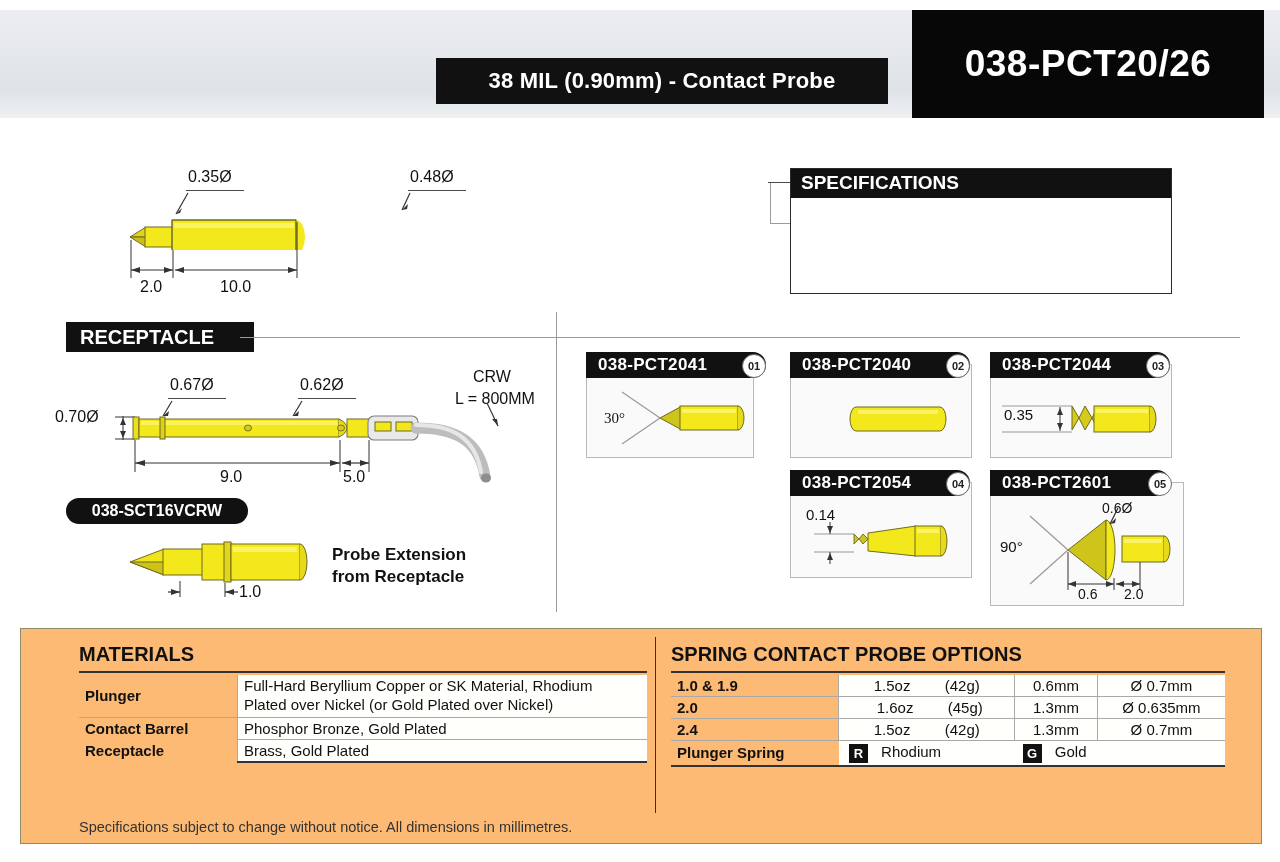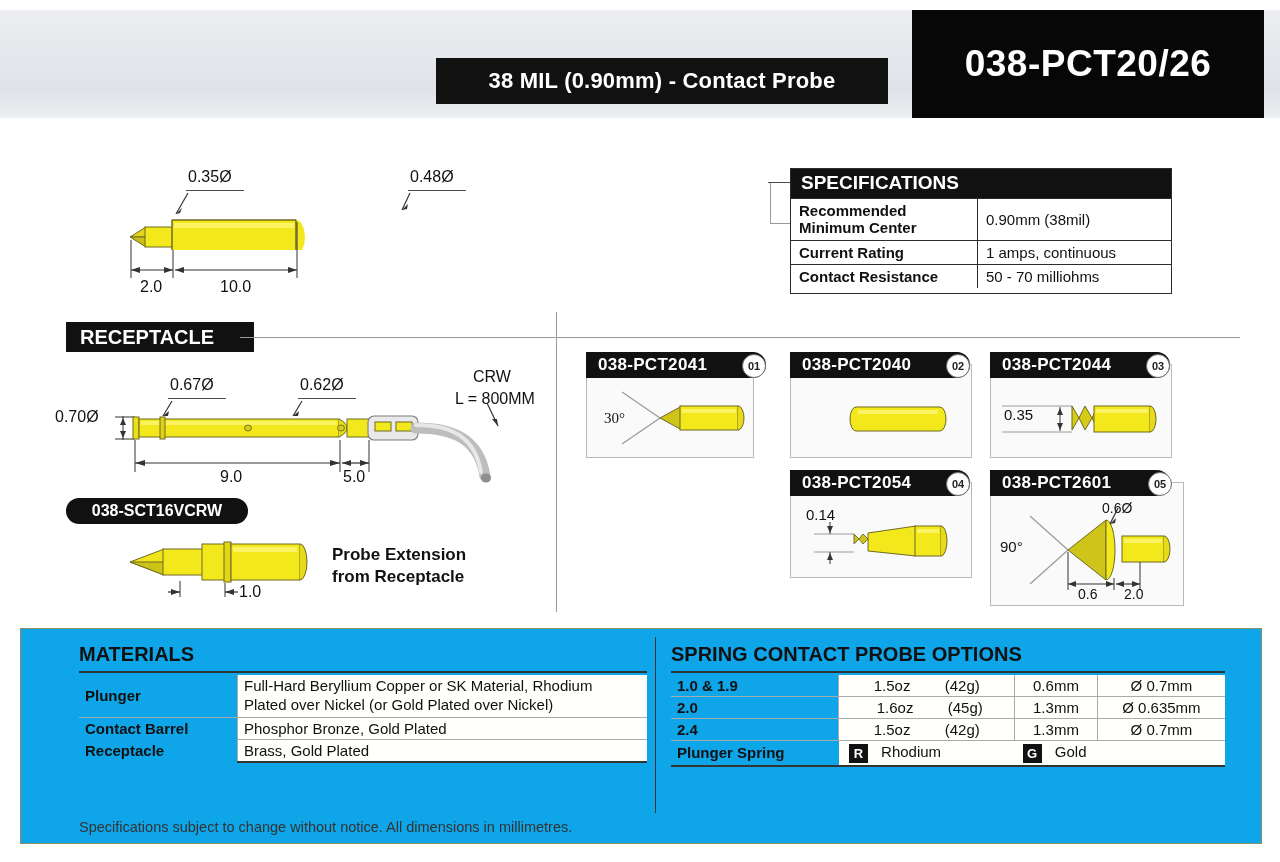--- a/index.html
+++ b/index.html
@@ -48,21 +48,21 @@
   .tipcard .cap{position:absolute;left:0;top:0;height:26px;background:#111;
       border-radius:0 13px 13px 0;display:flex;align-items:center;padding:0 16px 0 12px;}
   .tipcard .cap span{color:#fff;font-weight:bold;font-size:17px;letter-spacing:.3px;}
   .tipcard .num{position:absolute;width:22px;height:22px;border-radius:50%;
       border:1.4px solid #6b6b6b;background:#fff;display:flex;align-items:center;
       justify-content:center;font-size:11px;font-weight:bold;color:#222;top:2px;}
   .tipcard .body{position:absolute;left:0;border:1px solid #b9b9b9;background:#fafafa;
       box-sizing:border-box;}
 
   
-  #bottom{left:20px;top:628px;width:1242px;height:216px;background:#0ea5e9;
+  #bottom{left:20px;top:628px;width:1242px;height:216px;background:#fdba74;
       border:1px solid #8d8d6a;box-sizing:border-box;}
   #bottom .secttitle{font-weight:bold;font-size:20px;}
   table.dt{border-collapse:collapse;}
   table.dt td{font-size:15px;padding:2px 6px;vertical-align:middle;}
   table.dt td.b{font-weight:bold;}
   .wcell{background:#fffffb;}
   #note{font-size:14.5px;color:#333;}
   .kbox{display:inline-flex;width:19px;height:19px;background:#111;color:#fff;
       font-weight:bold;font-size:13px;align-items:center;justify-content:center;
       vertical-align:middle;}
@@ -122,39 +122,20 @@
 
   <div class="abs dim" style="left:40px;top:118px;">2.0</div>
   <div class="abs dim" style="left:120px;top:118px;">10.0</div>
 </div>
 
 <div class="abs hl" style="left:768px;top:182px;width:24px;"></div>
 <div class="abs" style="left:770px;top:183px;width:22px;height:40px;border-left:1px solid #9a9a9a;border-bottom:1px solid #9a9a9a;"></div>
 
 <div class="abs" id="spec-table">
   <div id="spec-head">SPECIFICATIONS</div>
-  <table>
-    <tbody>
-        <tr>
-      <td class="k">
-        <div>Recommended</div>
-        <div>Minimum Center</div>
-      </td>
-      <td>0.90mm (38mil)</td>
-    </tr>
-    <tr>
-      <td class="k">Current Rating</td>
-      <td>1 amps, continuous</td>
-    </tr>
-    <tr>
-      <td class="k">Contact Resistance</td>
-      <td>50 - 70 milliohms</td>
-    </tr>
-  </tbody>
-    </table>
 </div>
 
 <div class="abs pill" style="left:66px;top:322px;width:174px;height:30px;justify-content:flex-start;padding-left:14px;font-size:20px;">
   <span>RECEPTACLE</span>
 </div>
 <div class="abs hl-lt" style="left:240px;top:337px;width:1000px;"></div>
 <div class="abs vl-lt" style="left:556px;top:312px;height:300px;"></div>
 
 <div class="abs" style="left:55px;top:368px;width:500px;height:130px;">
 

